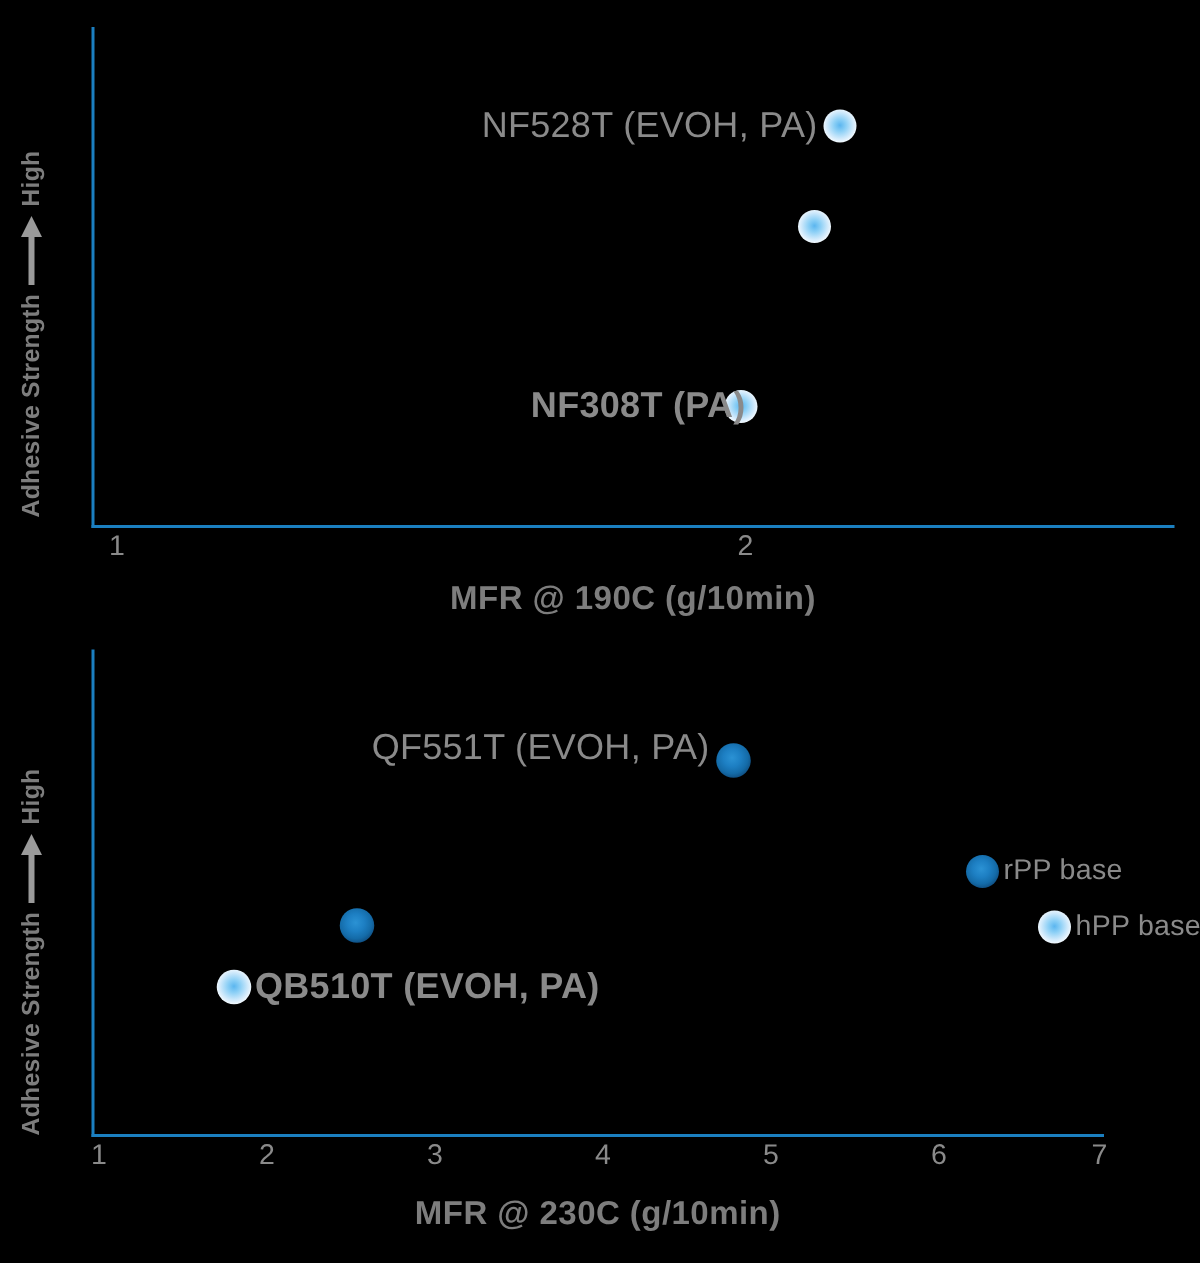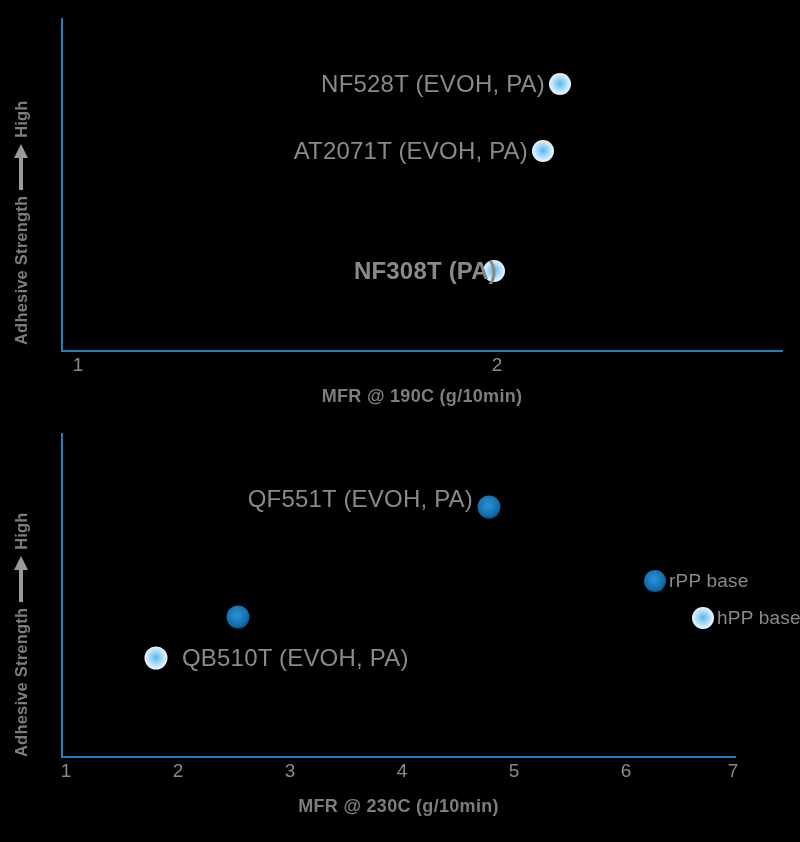--- a/index.html
+++ b/index.html
@@ -86,21 +86,21 @@
     height: 0;
     border-top: 7px solid transparent;
     border-bottom: 7px solid transparent;
     border-left: 14px solid #9a9a9a;
   }
 
   
   .xlabel {
     position: absolute;
     text-align: center;
-    font-size: 18px;
+    font-size: 22px;
     font-weight: bold;
     color: #7d7d7d;
     letter-spacing: 0.3px;
   }
 
   
   .tick {
     position: absolute;
     font-size: 19px;
     color: #8a8a8a;
@@ -185,21 +185,20 @@
 
     <div class="tick" style="left:78px; top:354px;">1</div>
     <div class="tick" style="left:497px; top:354px;">2</div>
 
     <div class="xlabel" style="left:61px; top:386px; width:722px;">MFR @ 190C (g/10min)</div>
 
     <div class="point hpp" style="left:560px; top:84px; width:22px; height:22px;"></div>
     <div class="point-label right-aligned" style="left:160px; top:84px; width:385px;">NF528T (EVOH, PA)</div>
 
     <div class="point hpp" style="left:543px; top:151px; width:22px; height:22px;"></div>
-    <div class="point-label right-aligned" style="left:140px; top:151px; width:388px;">AT2071T (EVOH, PA)</div>
 
     <div class="point hpp" style="left:494px; top:271px; width:22px; height:22px;"></div>
     <div class="point-label right-aligned" style="left:168px; top:271px; width:329px;font-weight:bold;">NF308T (PA)</div>
   </div>
 
   <div class="panel" id="panel-bottom">
 
     <div class="ylabel-wrap" style="left:8px; top:342px; width:330px; height:26px;">
       <span class="ylabel-text">Adhesive Strength</span>
       <span class="yarrow">
@@ -221,21 +220,21 @@
     <div class="tick" style="left:733px; top:345px;">7</div>
 
     <div class="xlabel" style="left:61px; top:381px; width:675px;text-align:center;">MFR @ 230C (g/10min)</div>
 
     <div class="point rpp" style="left:489px; top:92px; width:23px; height:23px;"></div>
     <div class="point-label right-aligned" style="left:90px; top:84px; width:383px;">QF551T (EVOH, PA)</div>
 
     <div class="point rpp" style="left:238px; top:202px; width:23px; height:23px;"></div>
 
     <div class="point hpp" style="left:156px; top:243px; width:23px; height:23px;"></div>
-    <div class="point-label" style="left:182px; top:243px;">QB510T (EVOH, PA)</div>
+    <div class="point-label" style="left:170px; top:243px;font-weight:bold;">QB510T (EVOH, PA)</div>
 
     <div class="legend" style="left:644px; top:155px; width:150px; height:62px;">
       <div class="legend-row" style="left:0; top:0;">
         <span class="legend-swatch rpp"></span>
         <span class="legend-text">rPP base</span>
       </div>
       <div class="legend-row" style="left:0; top:37px;margin-left:48px;">
         <span class="legend-swatch hpp"></span>
         <span class="legend-text">hPP base</span>
       </div>

